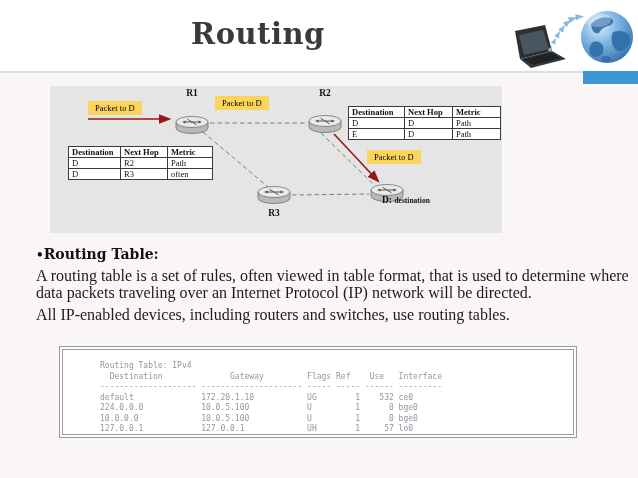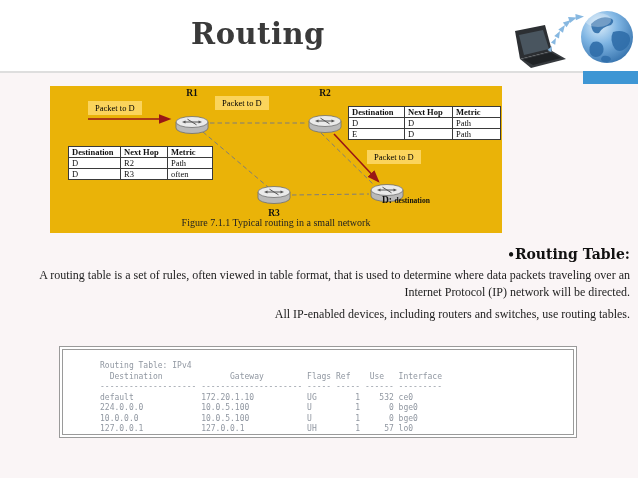--- a/index.html
+++ b/index.html
@@ -15,21 +15,21 @@
   }
   .title{
     position:absolute;left:0;top:17px;width:516px;text-align:center;
     font-family:"DejaVu Serif",serif;font-weight:bold;font-size:29px;
     color:#3a3a3a;letter-spacing:.5px;margin:0;
   }
   .illu{position:absolute;left:495px;top:4px;width:143px;height:67px;}
   .accent-bar{position:absolute;left:583px;top:71px;width:55px;height:13px;background:#3e96d4;}
   
   .figure{
-    position:absolute;left:50px;top:86px;width:452px;height:147px;background:#eab308;
+    position:absolute;left:50px;top:86px;width:452px;height:147px;background:#e5e5e5;
   }
   .figure svg.underlay{position:absolute;left:0;top:0;}
   .nodelabel{
     position:absolute;font-weight:bold;font-size:9.5px;color:#111;
     width:36px;text-align:center;line-height:10px;
   }
   .dlabel{position:absolute;font-weight:bold;color:#111;font-size:9.5px;line-height:10px;white-space:nowrap;}
   .dlabel .sub{font-size:7.5px;font-weight:bold;}
   .packet{
     position:absolute;background:#fbd45c;color:#000;font-weight:normal;
@@ -46,28 +46,28 @@
   table.rt th{font-weight:bold;}
   table.left-rt{width:144px;}
   table.left-rt tr{height:11px;}
   table.right-rt{width:152px;}
   table.right-rt tr{height:10px;}
   .caption{
     position:absolute;left:0;top:131px;width:452px;text-align:center;
     font-size:10px;color:#222;
   }
   
-  .bodytext{position:absolute;left:36px;top:245px;width:594px;color:#1c1c1c;text-align:right;}
+  .bodytext{position:absolute;left:36px;top:245px;width:594px;color:#1c1c1c;}
   .bodytext p{margin:0;}
   .bodytext .h{
     font-family:"DejaVu Serif",serif;font-weight:bold;font-size:14px;
     line-height:18px;margin-bottom:3px;color:#111;
   }
   .bodytext .h .bullet{font-size:12px;}
-  .bodytext .para{font-size:12px;line-height:17px;}
+  .bodytext .para{font-size:16px;line-height:17px;}
   .bodytext .para + .para{margin-top:5px;}
   
   .terminal{
     position:absolute;left:59px;top:346px;width:518px;height:92px;
     box-sizing:border-box;background:#ffffff;border:4px double #9a9a9a;padding-left:28px;
   }
   .terminal pre{
     margin:0;padding:11px 0 0 9px;
     font-family:"DejaVu Sans Mono",monospace;font-size:8px;line-height:10.5px;
     color:#9097a1;
@@ -204,21 +204,20 @@
       <td>Path</td>
     </tr>
     <tr>
       <td>E</td>
       <td>D</td>
       <td>Path</td>
     </tr>
   </tbody>
     </table>
 
-  <div class="caption">Figure 7.1.1 Typical routing in a small network</div>
 </div>
 
 <div class="bodytext">
   <p class="h"><span class="bullet">•</span><span>Routing Table:</span></p>
   <p class="para">A routing table is a set of rules, often viewed in table format, that is used to determine where data packets traveling over an Internet Protocol (IP) network will be directed.</p>
   <p class="para">All IP-enabled devices, including routers and switches, use routing tables.</p>
 </div>
 
 <div class="terminal">
   <pre>Routing Table: IPv4

